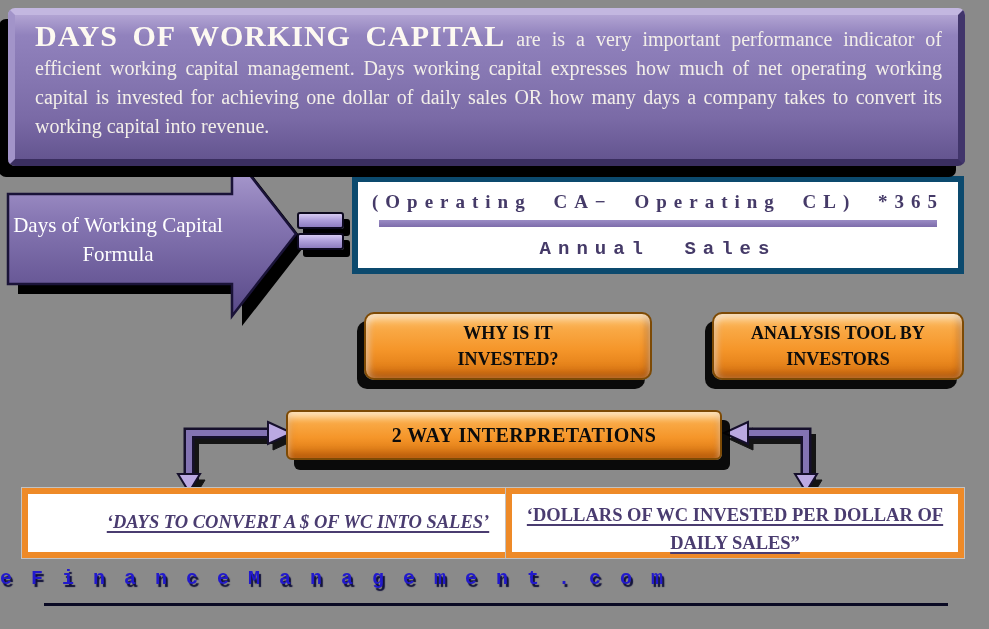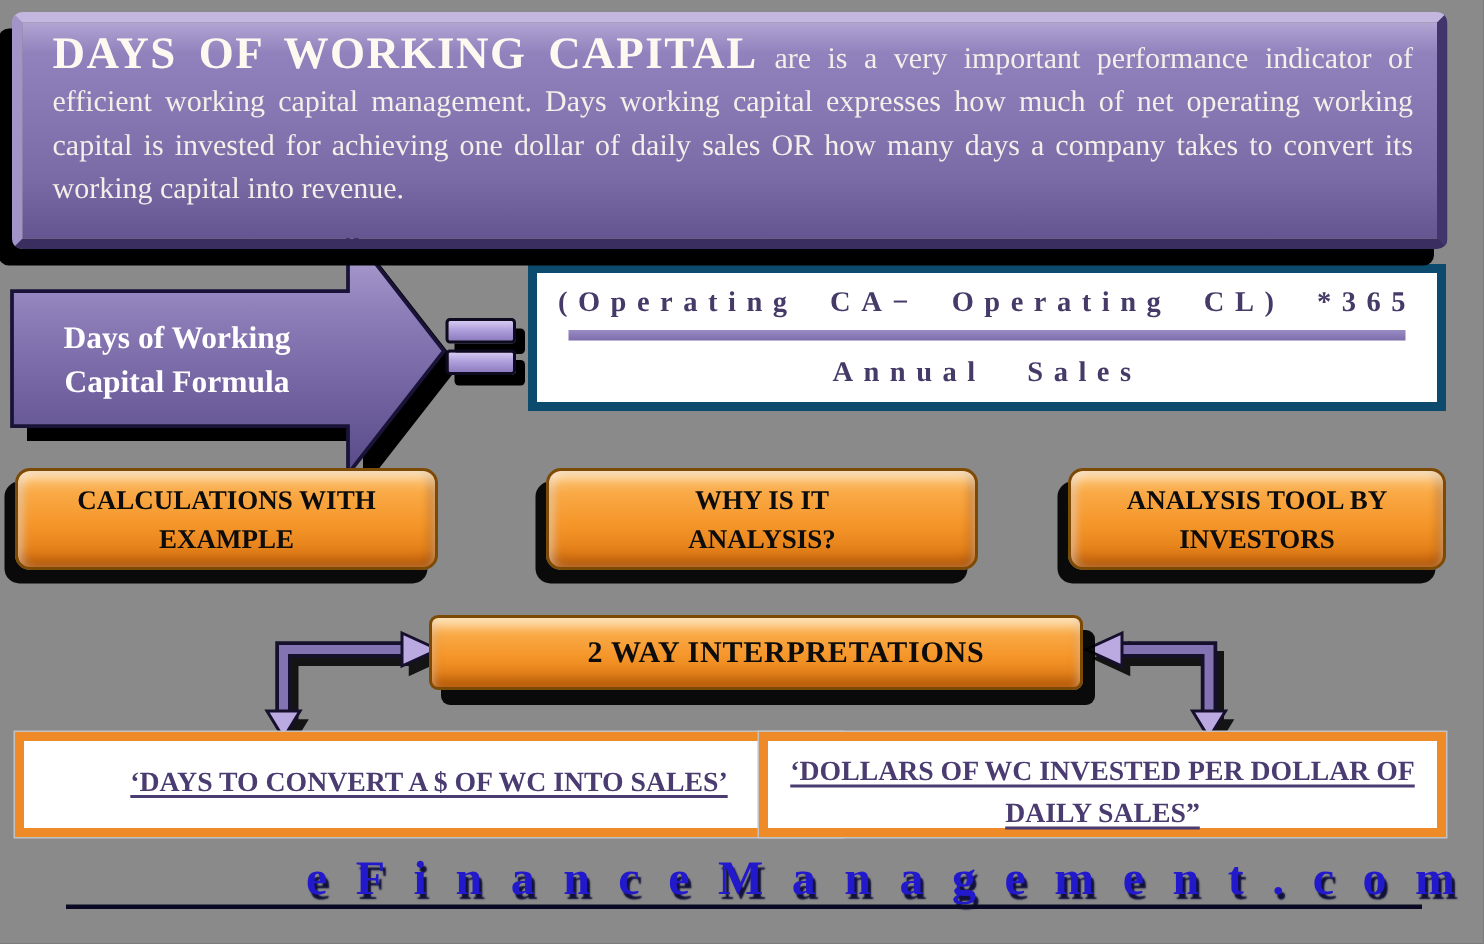--- a/index.html
+++ b/index.html
@@ -21,42 +21,42 @@
     padding:6px 16px 4px 20px;
   }
   #intro-box p { text-align:justify; color:#f3efe9; font-size:20px; line-height:29px; }
   .intro-title { font-size:30px; font-weight:bold; color:#fdf9f1; letter-spacing:1px; }
 
   
   #formula-arrow-svg { position:absolute; left:0; top:140px; z-index:1; }
   #formula-arrow-label {
     position:absolute; left:12px; top:198px; width:212px; height:84px; z-index:2;
     display:flex; align-items:center; justify-content:center; text-align:center;
-    color:#fff; font-weight:bold; font-size:21px; line-height:1.4;
+    color:#fff; font-weight:normal; font-size:21px; line-height:1.4;
   }
   .equals-bar {
     position:absolute; left:297px; width:47px; height:17px; z-index:2;
     border:2px solid #0e0a20; border-radius:3px;
     background:linear-gradient(180deg,#d6caf2 0%, #b0a0dc 45%, #8d7cc0 100%);
     box-shadow:6px 7px 0 #000;
   }
   #equals-bar-top { top:212px; }
   #equals-bar-bottom { top:233px; }
 
   
   #fraction-box {
     position:absolute; left:352px; top:176px; width:612px; height:98px; z-index:1;
     background:#fff; border:6px solid #0c4a6e;
     display:flex; flex-direction:column; align-items:center;
     color:#453a68; font-weight:bold; font-size:19px;
   }
   #fraction-numerator { margin-top:9px; letter-spacing:7px; word-spacing:10px; white-space:nowrap; }
   #fraction-divider { width:558px; height:7px; margin-top:7px;
     background:linear-gradient(180deg,#9a8cc4 0%, #7d6cab 100%); }
-  #fraction-denominator { margin-top:11px; letter-spacing:7px; word-spacing:16px; white-space:nowrap; }
+  #fraction-denominator { margin-top:11px; letter-spacing:7px; word-spacing:16px; white-space:nowrap;font-family:Liberation Mono, monospace; }
 
   
   .orange-panel {
     background:linear-gradient(180deg,#fdc36f 0%, #f9a844 25%, #f5962a 55%, #e5821a 82%, #d66f10 100%);
     border:2px solid #7d4a05;
     box-shadow:-7px 9px 0 rgba(0,0,0,0.93),
       inset 0 5px 7px rgba(255,255,255,0.55),
       inset 0 -6px 8px rgba(125,55,0,0.35),
       inset 4px 0 6px rgba(255,255,255,0.30),
       inset -4px 0 6px rgba(125,55,0,0.30);
@@ -87,31 +87,32 @@
 
   
   .interp-box {
     position:absolute; top:488px; height:70px; z-index:3;
     background:#fff; border:6px solid #ee8a28;
     box-shadow:0 0 0 1px #c2c2c2;
     display:flex; align-items:center; justify-content:center; text-align:center;
     color:#4a3c70; font-weight:bold; font-size:18.5px; line-height:1.5;
   }
   .interp-box span { text-decoration:underline; text-decoration-thickness:2px; text-underline-offset:3px; }
-  #interp-box-left  { left:10px;  width:552px; }
+  #interp-box-left  { left:22px;  width:552px;font-style:italic; }
   #interp-box-right { left:506px; width:458px; }
   #interp-box-left span  { max-width:432px; }
   #interp-box-right span { max-width:420px;margin-top:14px; }
 
   
   #footer-site {
     position:absolute; left:0; right:0; top:567px; z-index:2;
-    text-align:right; font-size:32px; font-weight:bold;
+    text-align:left; font-size:20px; font-weight:bold;
     color:#2219cd; letter-spacing:19px;
     text-shadow:2px 3px 1px #11113a;
+    font-family:Liberation Mono, monospace;
   }
   #footer-underline {
     position:absolute; left:44px; top:603px; width:904px; height:3px;
     background:#0a0a24; z-index:2;
   }
 </style>
 </head>
 <body>
 
 <div id="stage">
@@ -135,25 +136,22 @@
 
   <div id="equals-bar-top" class="equals-bar"></div>
   <div id="equals-bar-bottom" class="equals-bar"></div>
 
   <div id="fraction-box">
     <div id="fraction-numerator">(Operating CA− Operating CL) *365</div>
     <div id="fraction-divider"></div>
     <div id="fraction-denominator">Annual Sales</div>
   </div>
 
-  <div id="topic-button-1" class="orange-panel topic-button">
-    <span>CALCULATIONS WITH EXAMPLE</span>
-  </div>
   <div id="topic-button-2" class="orange-panel topic-button">
-    <span>WHY IS IT ANALYSIS?</span>
+    <span>WHY IS IT INVESTED?</span>
   </div>
   <div id="topic-button-3" class="orange-panel topic-button">
     <span>ANALYSIS TOOL BY INVESTORS</span>
   </div>
 
   <div id="interpretations-bar" class="orange-panel">
     <span>2 WAY INTERPRETATIONS</span>
   </div>
 
   <svg id="left-connector-svg" class="connector-svg" width="150" height="88" viewBox="0 0 150 88">

